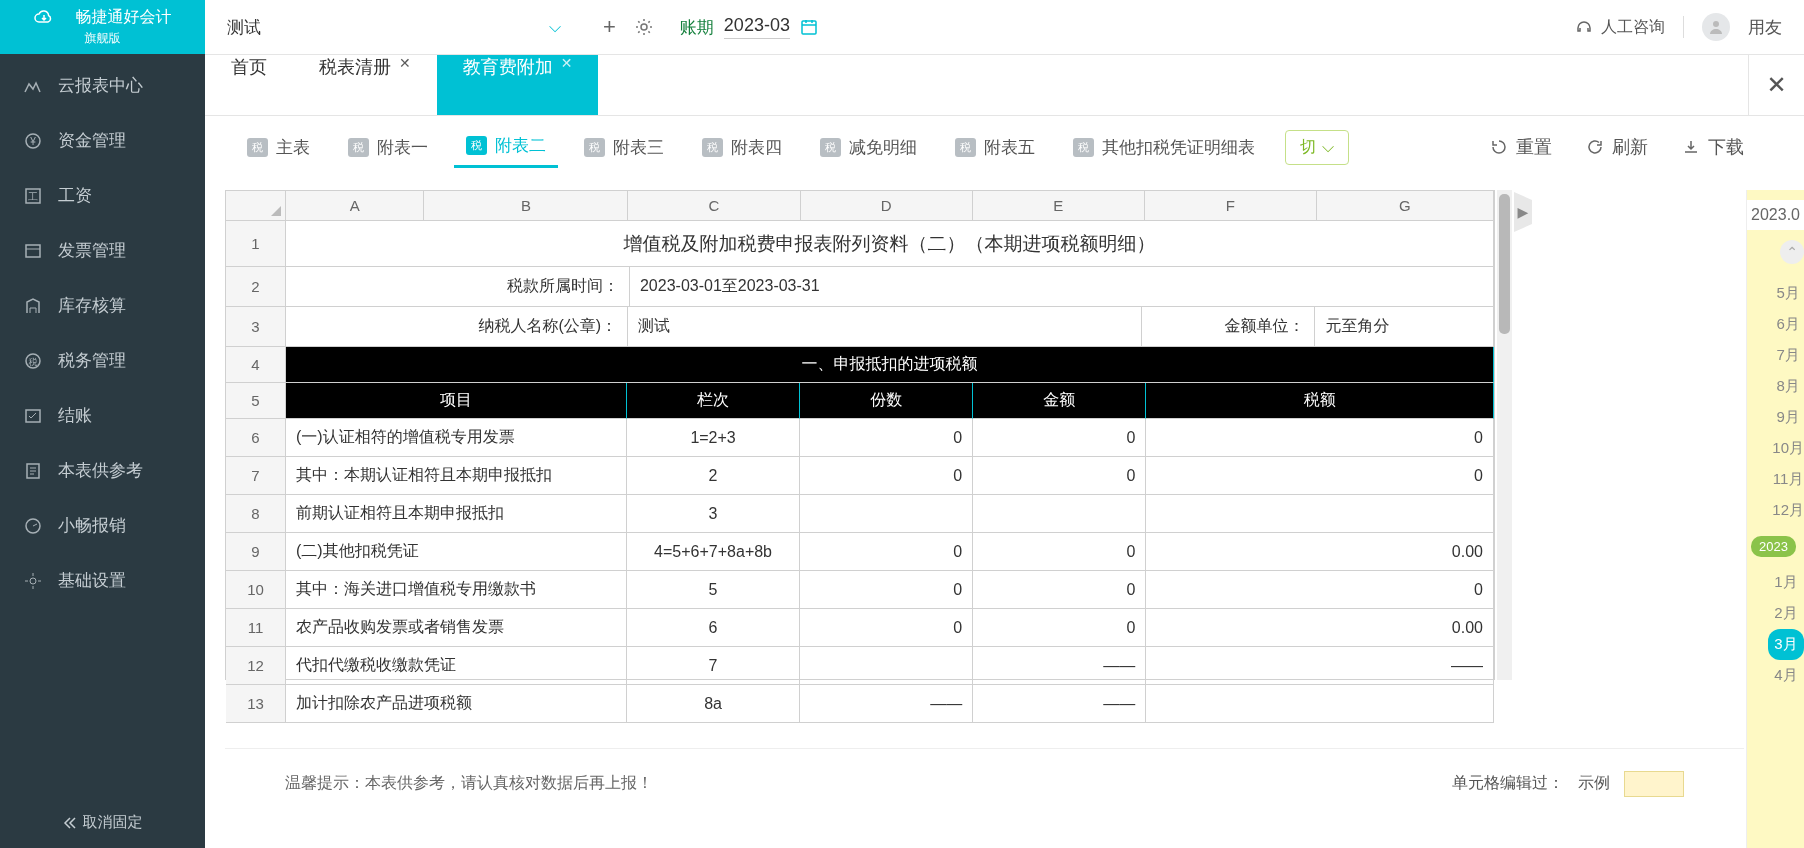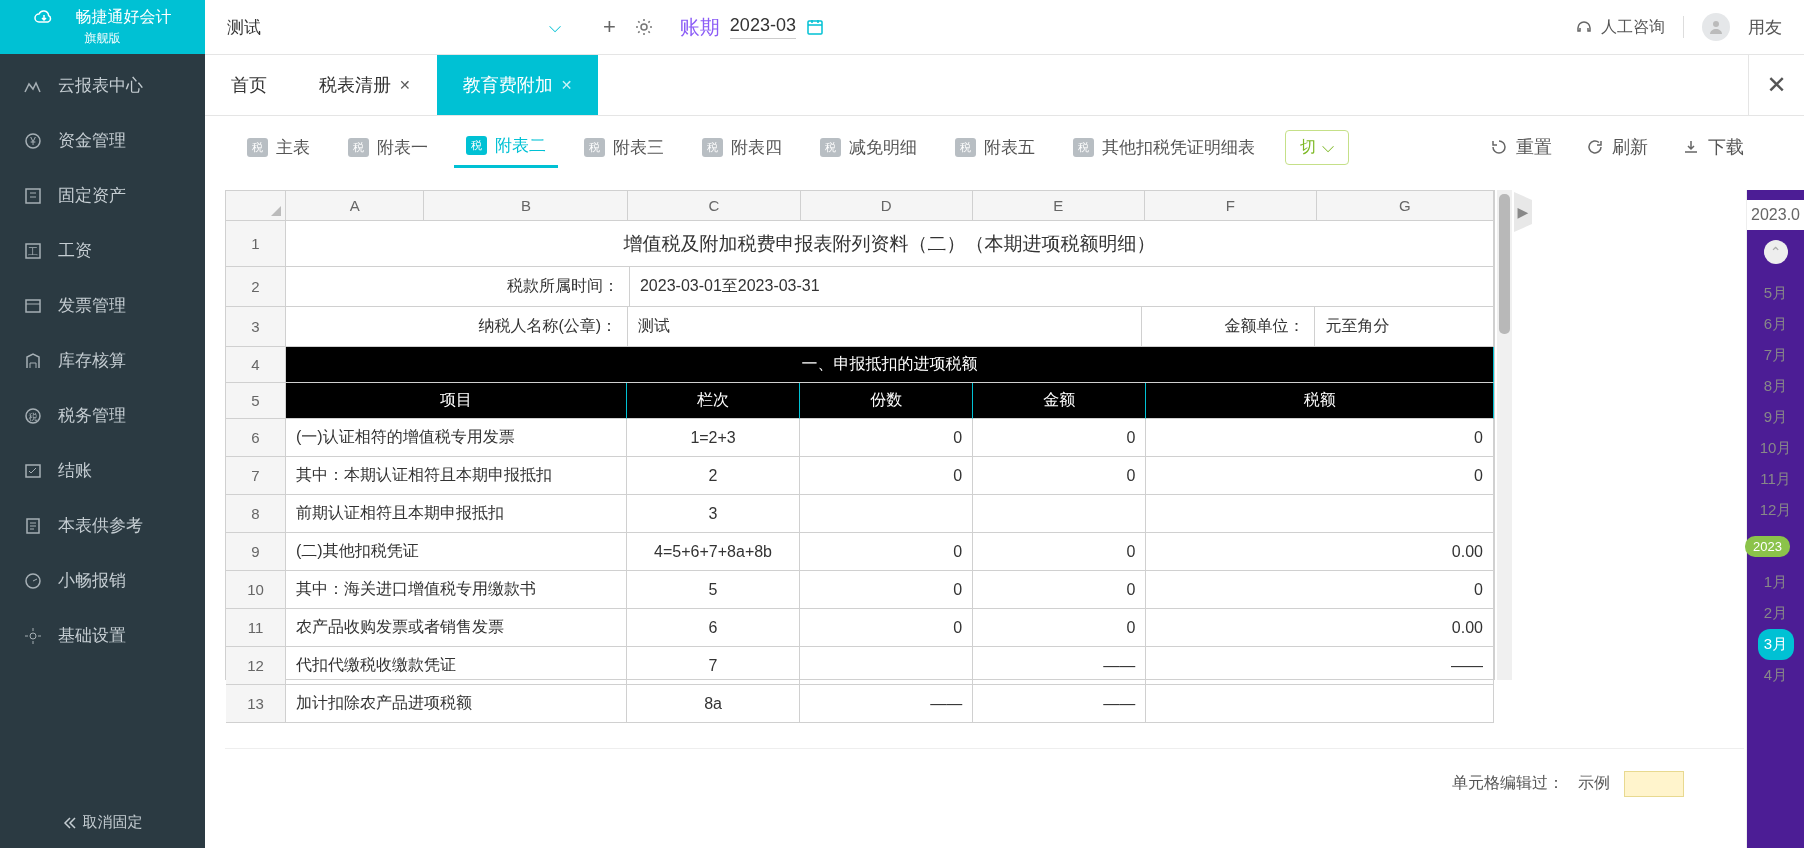--- a/index.html
+++ b/index.html
@@ -15,32 +15,32 @@
 .sidebar-icon { width: 22px; height: 22px; display: inline-flex; align-items: center; justify-content: center; opacity: 0.8; }
 .unpin { position: absolute; bottom: 16px; left: 0; right: 0; text-align: center; color: #c5cdd2; font-size: 15px; display: flex; align-items: center; justify-content: center; gap: 6px; cursor: pointer; }
 
 
 .topbar { position: absolute; left: 205px; top: 0; right: 0; height: 54px; display: flex; align-items: center; padding: 0 22px; }
 .org-select { display: flex; align-items: center; gap: 8px; min-width: 360px; }
 .org-name { font-size: 17px; color: #333; }
 .chev-down { color: #00c1d4; font-size: 16px; margin-left: 280px; }
 .plus-btn { margin-left: 16px; font-size: 22px; color: #666; cursor: pointer; }
 .gear-btn { margin-left: 18px; font-size: 20px; color: #666; cursor: pointer; }
-.period-label { margin-left: 26px; font-size: 20px; color: #8b5cf6; }
+.period-label { margin-left: 26px; font-size: 17px; color: #15803d; }
 .period-value { margin-left: 10px; font-size: 18px; color: #333; border-bottom: 1px solid #ccc; padding-bottom: 2px; }
 .cal-icon { margin-left: 10px; color: #00c1d4; font-size: 18px; }
 .topbar-right { margin-left: auto; display: flex; align-items: center; gap: 18px; }
 .consult { display: flex; align-items: center; gap: 8px; color: #555; font-size: 16px; cursor: pointer; }
 .divider-v { width: 1px; height: 22px; background: #ddd; }
 .avatar { width: 28px; height: 28px; border-radius: 50%; background: #e5e7e9; display: inline-flex; align-items: center; justify-content: center; color: #bbb; }
 .username { font-size: 17px; color: #555; }
 
 
 .tabbar { position: absolute; left: 205px; top: 54px; right: 0; height: 62px; border-top: 1px solid #e5e5e5; border-bottom: 1px solid #e5e5e5; display: flex; align-items: stretch; }
-.tab { padding: 0 26px; display: flex; align-items: center; font-size: 18px; color: #333; cursor: pointer; position: relative; }
+.tab { padding: 0 26px; display: flex; align-items: flex-start; font-size: 18px; color: #333; cursor: pointer; position: relative; }
 .tab.active { background: #00c1d4; color: #fff; }
 .tab-close { margin-left: 8px; font-size: 14px; color: inherit; opacity: 0.8; }
 .tabbar-close { margin-left: auto; width: 56px; border-left: 1px solid #e5e5e5; display: flex; align-items: center; justify-content: center; font-size: 24px; color: #555; cursor: pointer; }
 
 
 .subtool { position: absolute; left: 205px; top: 116px; right: 0; height: 62px; display: flex; align-items: center; padding: 0 30px; }
 .sheet-tab { display: flex; align-items: center; gap: 8px; padding: 8px 12px; font-size: 17px; color: #555; cursor: pointer; border-radius: 4px; margin-right: 14px; }
 .sheet-tab.active { color: #00c1d4; }
 .sheet-tab.active .badge { background: #00c1d4; }
 .badge { background: #b8bec3; color: #fff; font-size: 11px; padding: 2px 5px; border-radius: 3px; font-weight: 500; }
@@ -64,21 +64,21 @@
 .r.green { background: #000000; color: #fff; }
 .c { border-right: 1px solid #d0d0d0; border-bottom: 1px solid #d0d0d0; display: flex; align-items: center; padding: 0 10px; font-size: 16px; overflow: hidden; white-space: nowrap; }
 .c.full { justify-content: center; }
 .c.ar { justify-content: flex-end; }
 .r.green .c { border-right-color: #00c1d4; justify-content: center; }
 .vscroll { position: absolute; top: 190px; left: 1497px; width: 15px; height: 490px; background: #f0f0f0; }
 .vscroll-thumb { position: absolute; top: 4px; left: 2px; width: 11px; height: 140px; background: #b8b8b8; border-radius: 5px; }
 .expand-handle { position:absolute; top:192px; left:1514px; width:18px; height:40px; background:#e8e8e8; display:flex; align-items:center; justify-content:center; color:#888; cursor:pointer; clip-path: polygon(0 0, 100% 20%, 100% 80%, 0 100%); }
 
 
-.rail { position: absolute; right: 0; top: 190px; width: 58px; bottom: 0; background: #4c1d95; border-left: 1px solid #eee; display: flex; flex-direction: column; align-items: center; padding-top: 10px; gap: 4px; }
+.rail { position: absolute; right: 0; top: 190px; width: 58px; bottom: 0; background: #fef9c3; border-left: 1px solid #eee; display: flex; flex-direction: column; align-items: flex-end; padding-top: 10px; gap: 4px; }
 .year-badge { font-size: 16px; color: #666; background: #fff; padding: 6px 4px; }
 .collapse-circle { width: 24px; height: 24px; border-radius: 50%; background: #eee; color: #aaa; display:flex; align-items:center; justify-content:center; margin: 6px 0 10px; }
 .month { font-size: 15px; color: #888; padding: 6px 0; cursor: pointer; text-align:center; width: 100%; }
 .month.active { background: #00c1d4; color: #fff; border-radius: 12px; width: 36px; }
 .year-pill { background: #8bc34a; color: #fff; font-size: 13px; padding: 3px 8px; border-radius: 10px; margin: 6px 0; position: relative; left: -8px; }
 
 
 .footer { position: absolute; left: 225px; bottom: 30px; right: 60px; height: 70px; display: flex; align-items: center; padding: 0 60px; border-top: 1px solid #eee; }
 .hint { color: #666; font-size: 16px; }
 .cell-edit { margin-left: auto; display: flex; align-items: center; gap: 14px; color: #555; font-size: 16px; }
@@ -109,29 +109,20 @@
         <span>云报表中心</span>
       </div>
       <div class="sidebar-item">
         <span class="sidebar-icon">
           <svg width="22" height="22" viewBox="0 0 22 22">
             <circle cx="11" cy="11" r="7" stroke="#c5cdd2" fill="none" stroke-width="1.5"></circle>
             <text x="11" y="15" text-anchor="middle" fill="#c5cdd2" font-size="10">¥</text>
           </svg>
         </span>
         <span>资金管理</span>
-      </div>
-      <div class="sidebar-item">
-        <span class="sidebar-icon">
-          <svg width="22" height="22" viewBox="0 0 22 22">
-            <rect x="4" y="4" width="14" height="14" stroke="#c5cdd2" fill="none" stroke-width="1.5"></rect>
-            <path d="M8 8h6M8 12h6" stroke="#c5cdd2"></path>
-          </svg>
-        </span>
-        <span>固定资产</span>
       </div>
       <div class="sidebar-item">
         <span class="sidebar-icon">
           <svg width="22" height="22" viewBox="0 0 22 22">
             <rect x="4" y="4" width="14" height="14" stroke="#c5cdd2" fill="none" stroke-width="1.5"></rect>
             <text x="11" y="15" text-anchor="middle" fill="#c5cdd2" font-size="10">工</text>
           </svg>
         </span>
         <span>工资</span>
       </div>
@@ -452,18 +443,19 @@
   <div class="year-pill">2023</div>
   <div id="months-b">
       <div class="month">1月</div>
       <div class="month">2月</div>
       <div class="month active">3月</div>
       <div class="month">4月</div>
     </div>
 </div>
 
 <div class="footer">
+  <span class="hint">温馨提示：本表供参考，请认真核对数据后再上报！</span>
   <div class="cell-edit">
     <span>单元格编辑过：</span>
     <span>示例</span>
     <span class="sample-box"></span>
   </div>
 </div>
 
 </body></html>

